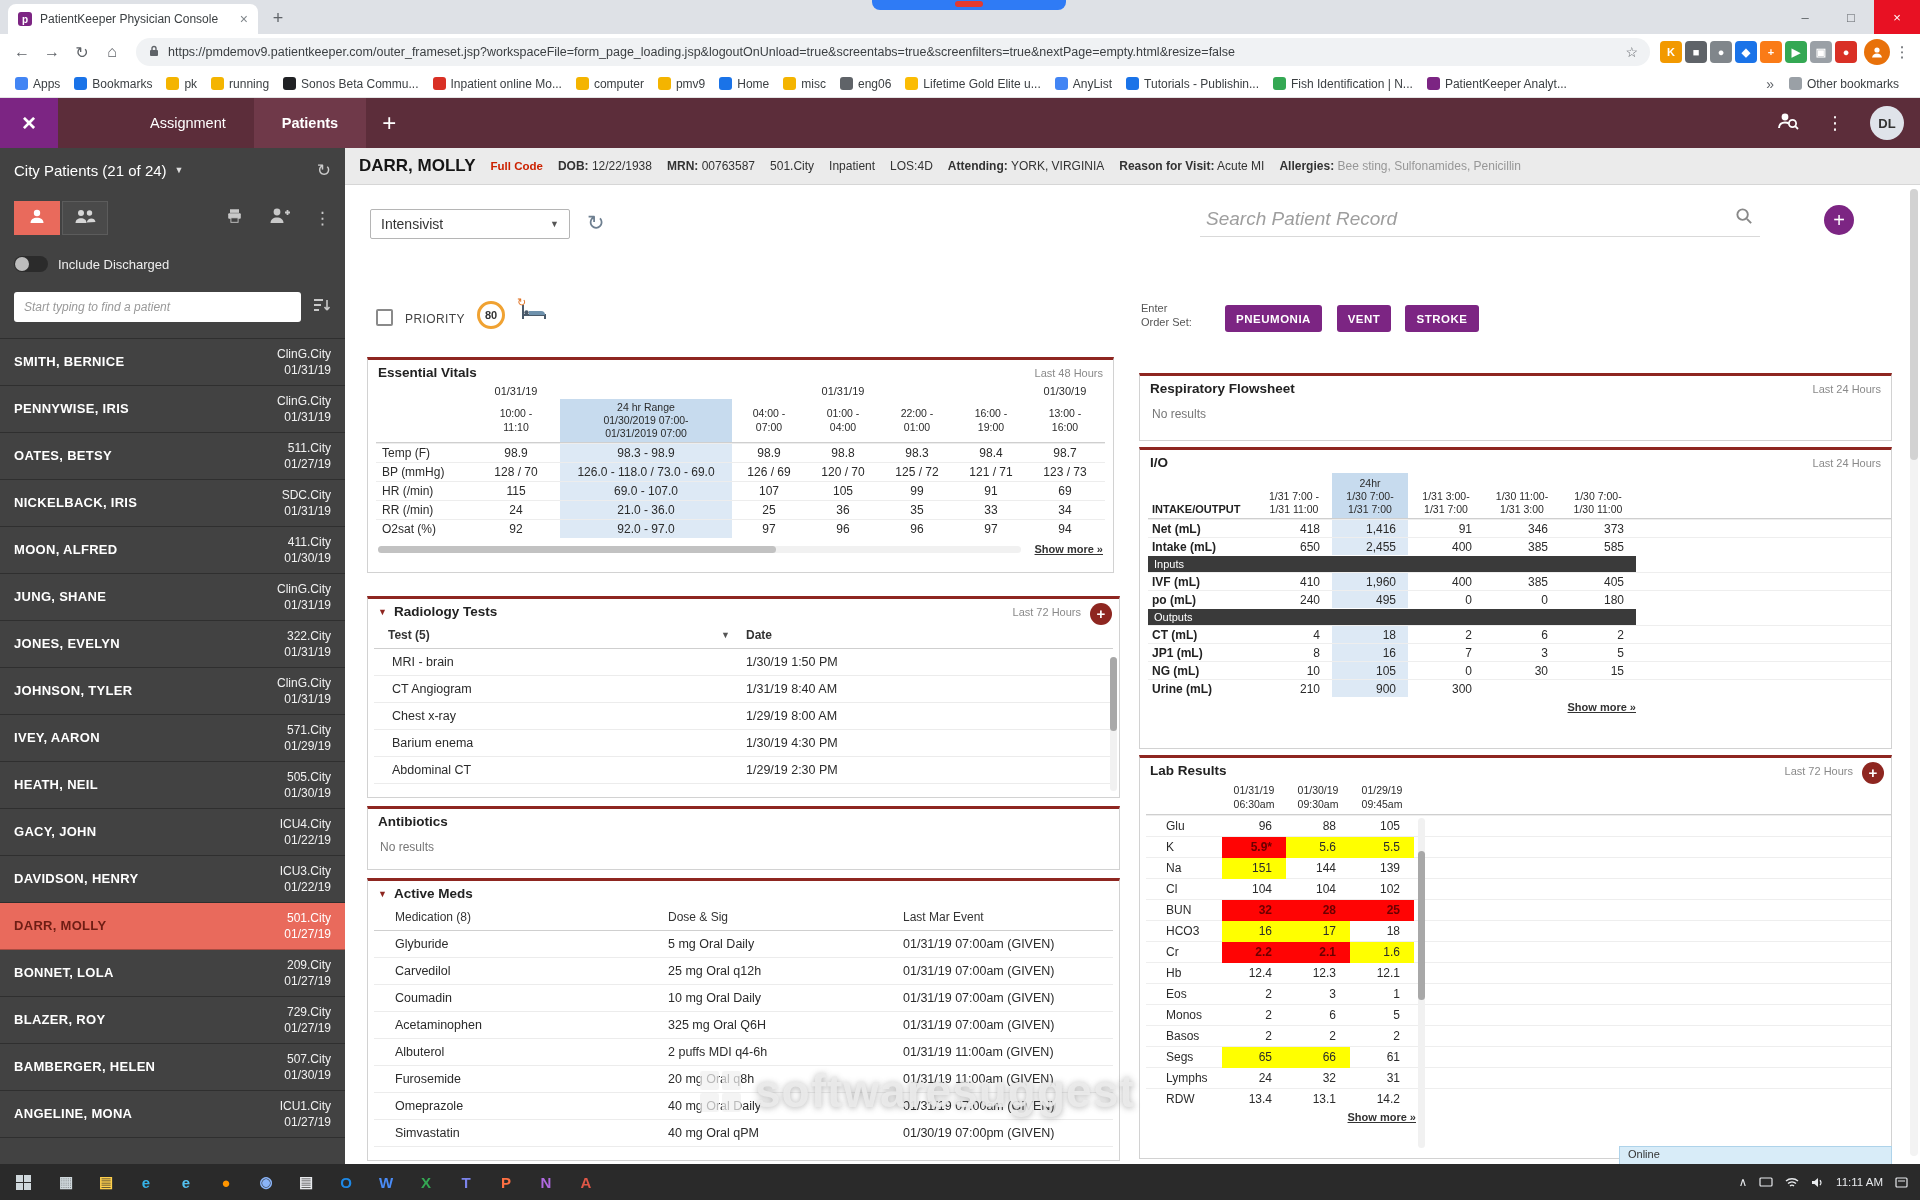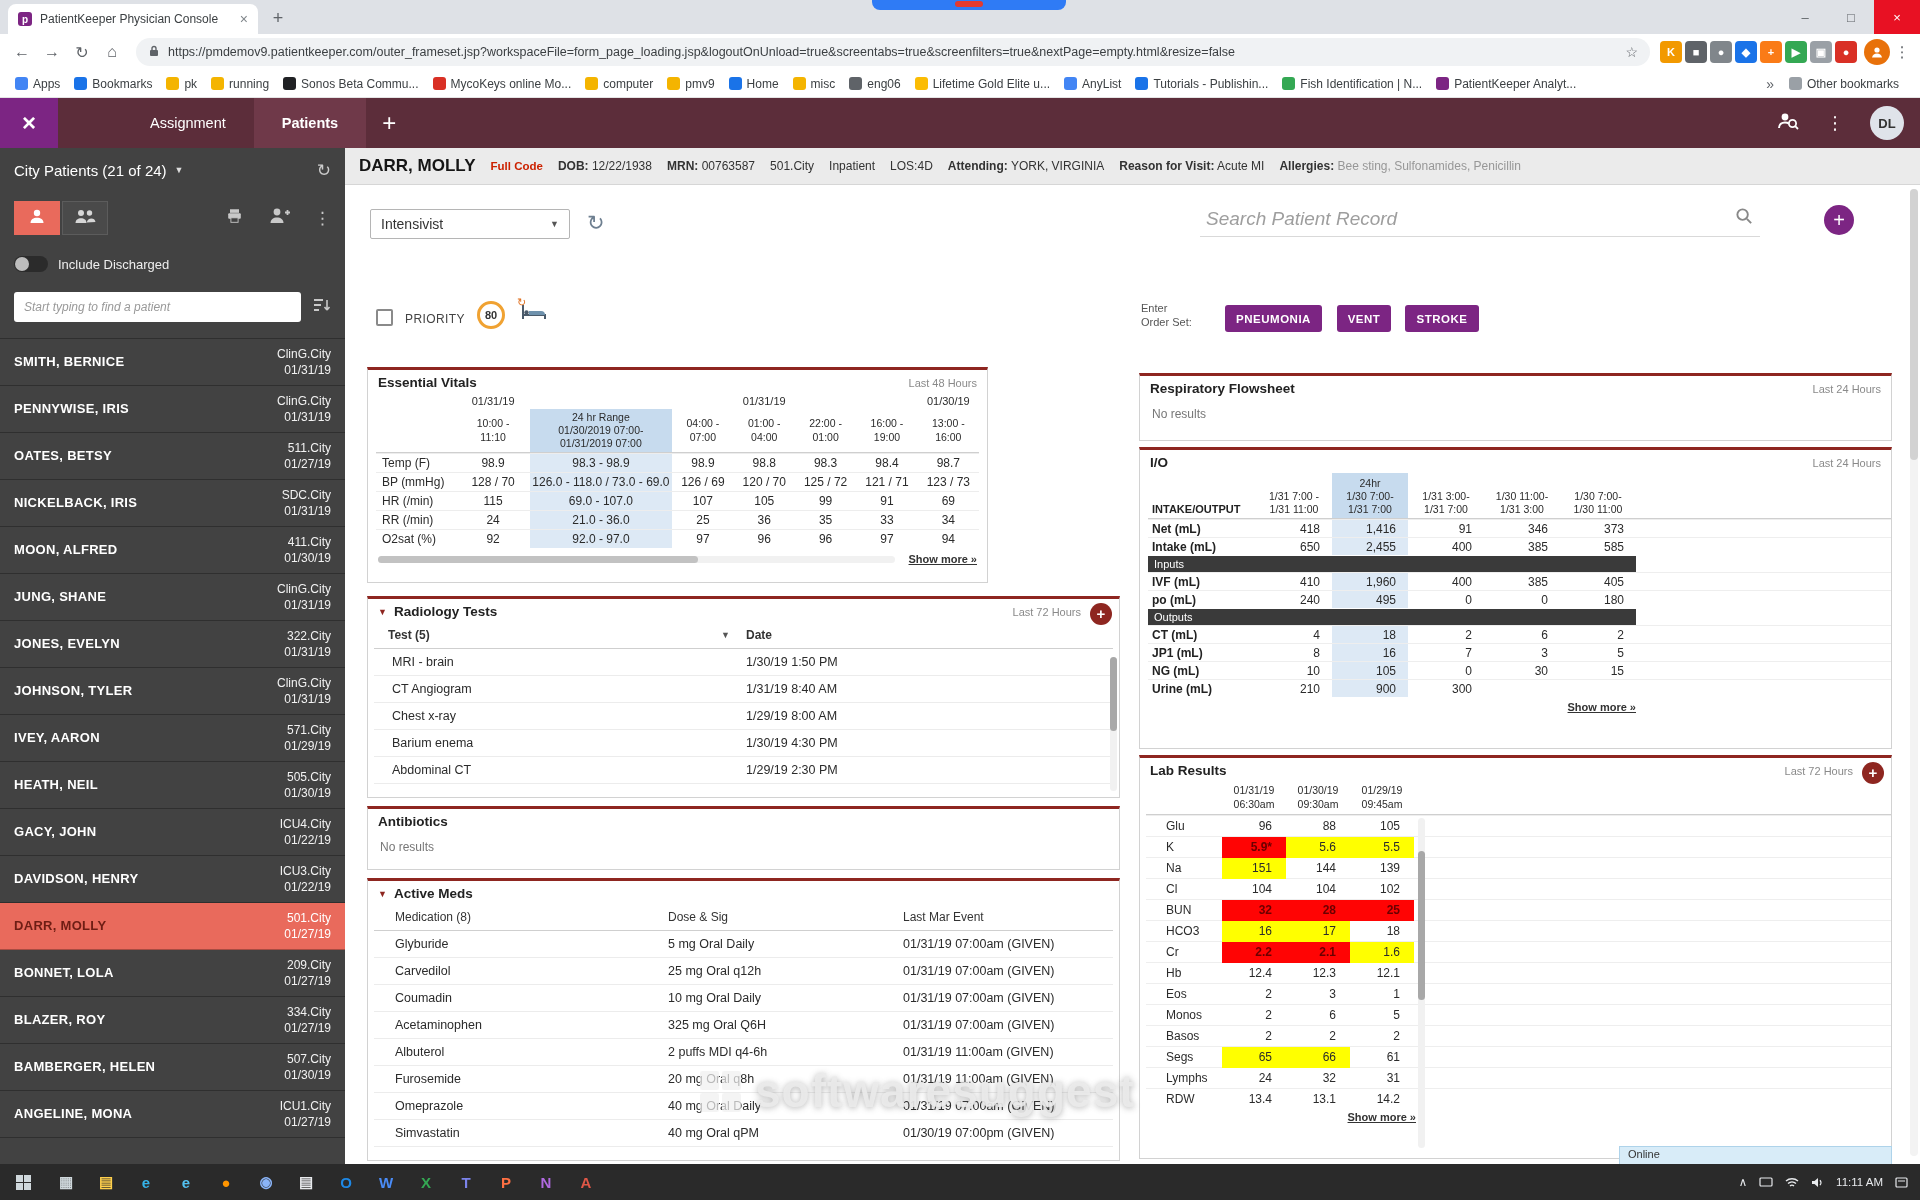--- a/index.html
+++ b/index.html
@@ -108,21 +108,21 @@
 .has-add .panel-span{margin-right:28px}
 .tri{font-size:9px;color:var(--panel-accent,#8e2620)}
 .panel-add{position:absolute;top:4px;right:7px;width:22px;height:22px;border-radius:50%;background:var(--panel-accent,#8e2620);color:#fff;border:none;font-size:15px;font-weight:bold;line-height:20px;text-align:center;padding:0}
 .no-results{padding:8px 12px;font-size:12px;color:#777}
 .show-more{font-size:11px;font-weight:bold;color:#333;text-decoration:underline;cursor:pointer}
 .pre{white-space:pre-line}
 .vscroll{position:absolute;right:2px;width:7px;background:#f1f1f1;border-radius:4px}
 .vthumb{position:absolute;top:0;width:100%;background:#a8a8a8;border-radius:4px}
 
 
-#vitals{left:22px;top:182px;width:621px;height:216px}
+#vitals{left:22px;top:172px;width:747px;height:216px}
 .v-table{margin:0 8px;font-size:12px;color:#2b2b2b}
 .v-row{display:flex;align-items:center;height:19px;border-top:1px solid #ededed}
 .v-dates{height:16px;font-size:11px;border-top:none}
 .v-times{height:44px;font-size:10.5px;border-top:none;border-bottom:1px solid #cfcfcf}
 .v-times .v-c{display:flex;align-items:center;justify-content:center;height:100%;line-height:1.25;text-align:center}
 .v-label{width:96px;padding-left:6px;text-align:left}
 .v-c{text-align:center}
 .c0{width:88px}.c1{width:172px}.c2,.c3,.c4,.c5,.c6{width:74px}
 .v-times .c1{background:var(--hl-head,#c7dbee)}
 .v-row .c1.hl{background:var(--hl-cell,#dde9f5);height:100%;line-height:19px}
@@ -288,21 +288,21 @@
         <div class="bm">
         <span class="fav" style="background: rgb(244, 180, 0);"></span>
         <span>running</span>
       </div>
         <div class="bm">
         <span class="fav" style="background: rgb(32, 33, 36);"></span>
         <span>Sonos Beta Commu...</span>
       </div>
         <div class="bm">
         <span class="fav" style="background: rgb(217, 48, 37);"></span>
-        <span>MycoKeys online Mo...</span>
+        <span>Inpatient online Mo...</span>
       </div>
         <div class="bm">
         <span class="fav" style="background: rgb(244, 180, 0);"></span>
         <span>computer</span>
       </div>
         <div class="bm">
         <span class="fav" style="background: rgb(244, 180, 0);"></span>
         <span>pmv9</span>
       </div>
         <div class="bm">
@@ -527,21 +527,21 @@
           <div class="patient-row">
           <span class="p-name">BONNET, LOLA</span>
           <span class="p-loc">
             <span>209.City</span><br>
             <span>01/27/19</span>
           </span>
         </div>
           <div class="patient-row">
           <span class="p-name">BLAZER, ROY</span>
           <span class="p-loc">
-            <span>334.City</span><br>
+            <span>729.City</span><br>
             <span>01/27/19</span>
           </span>
         </div>
           <div class="patient-row">
           <span class="p-name">BAMBERGER, HELEN</span>
           <span class="p-loc">
             <span>507.City</span><br>
             <span>01/30/19</span>
           </span>
         </div>

